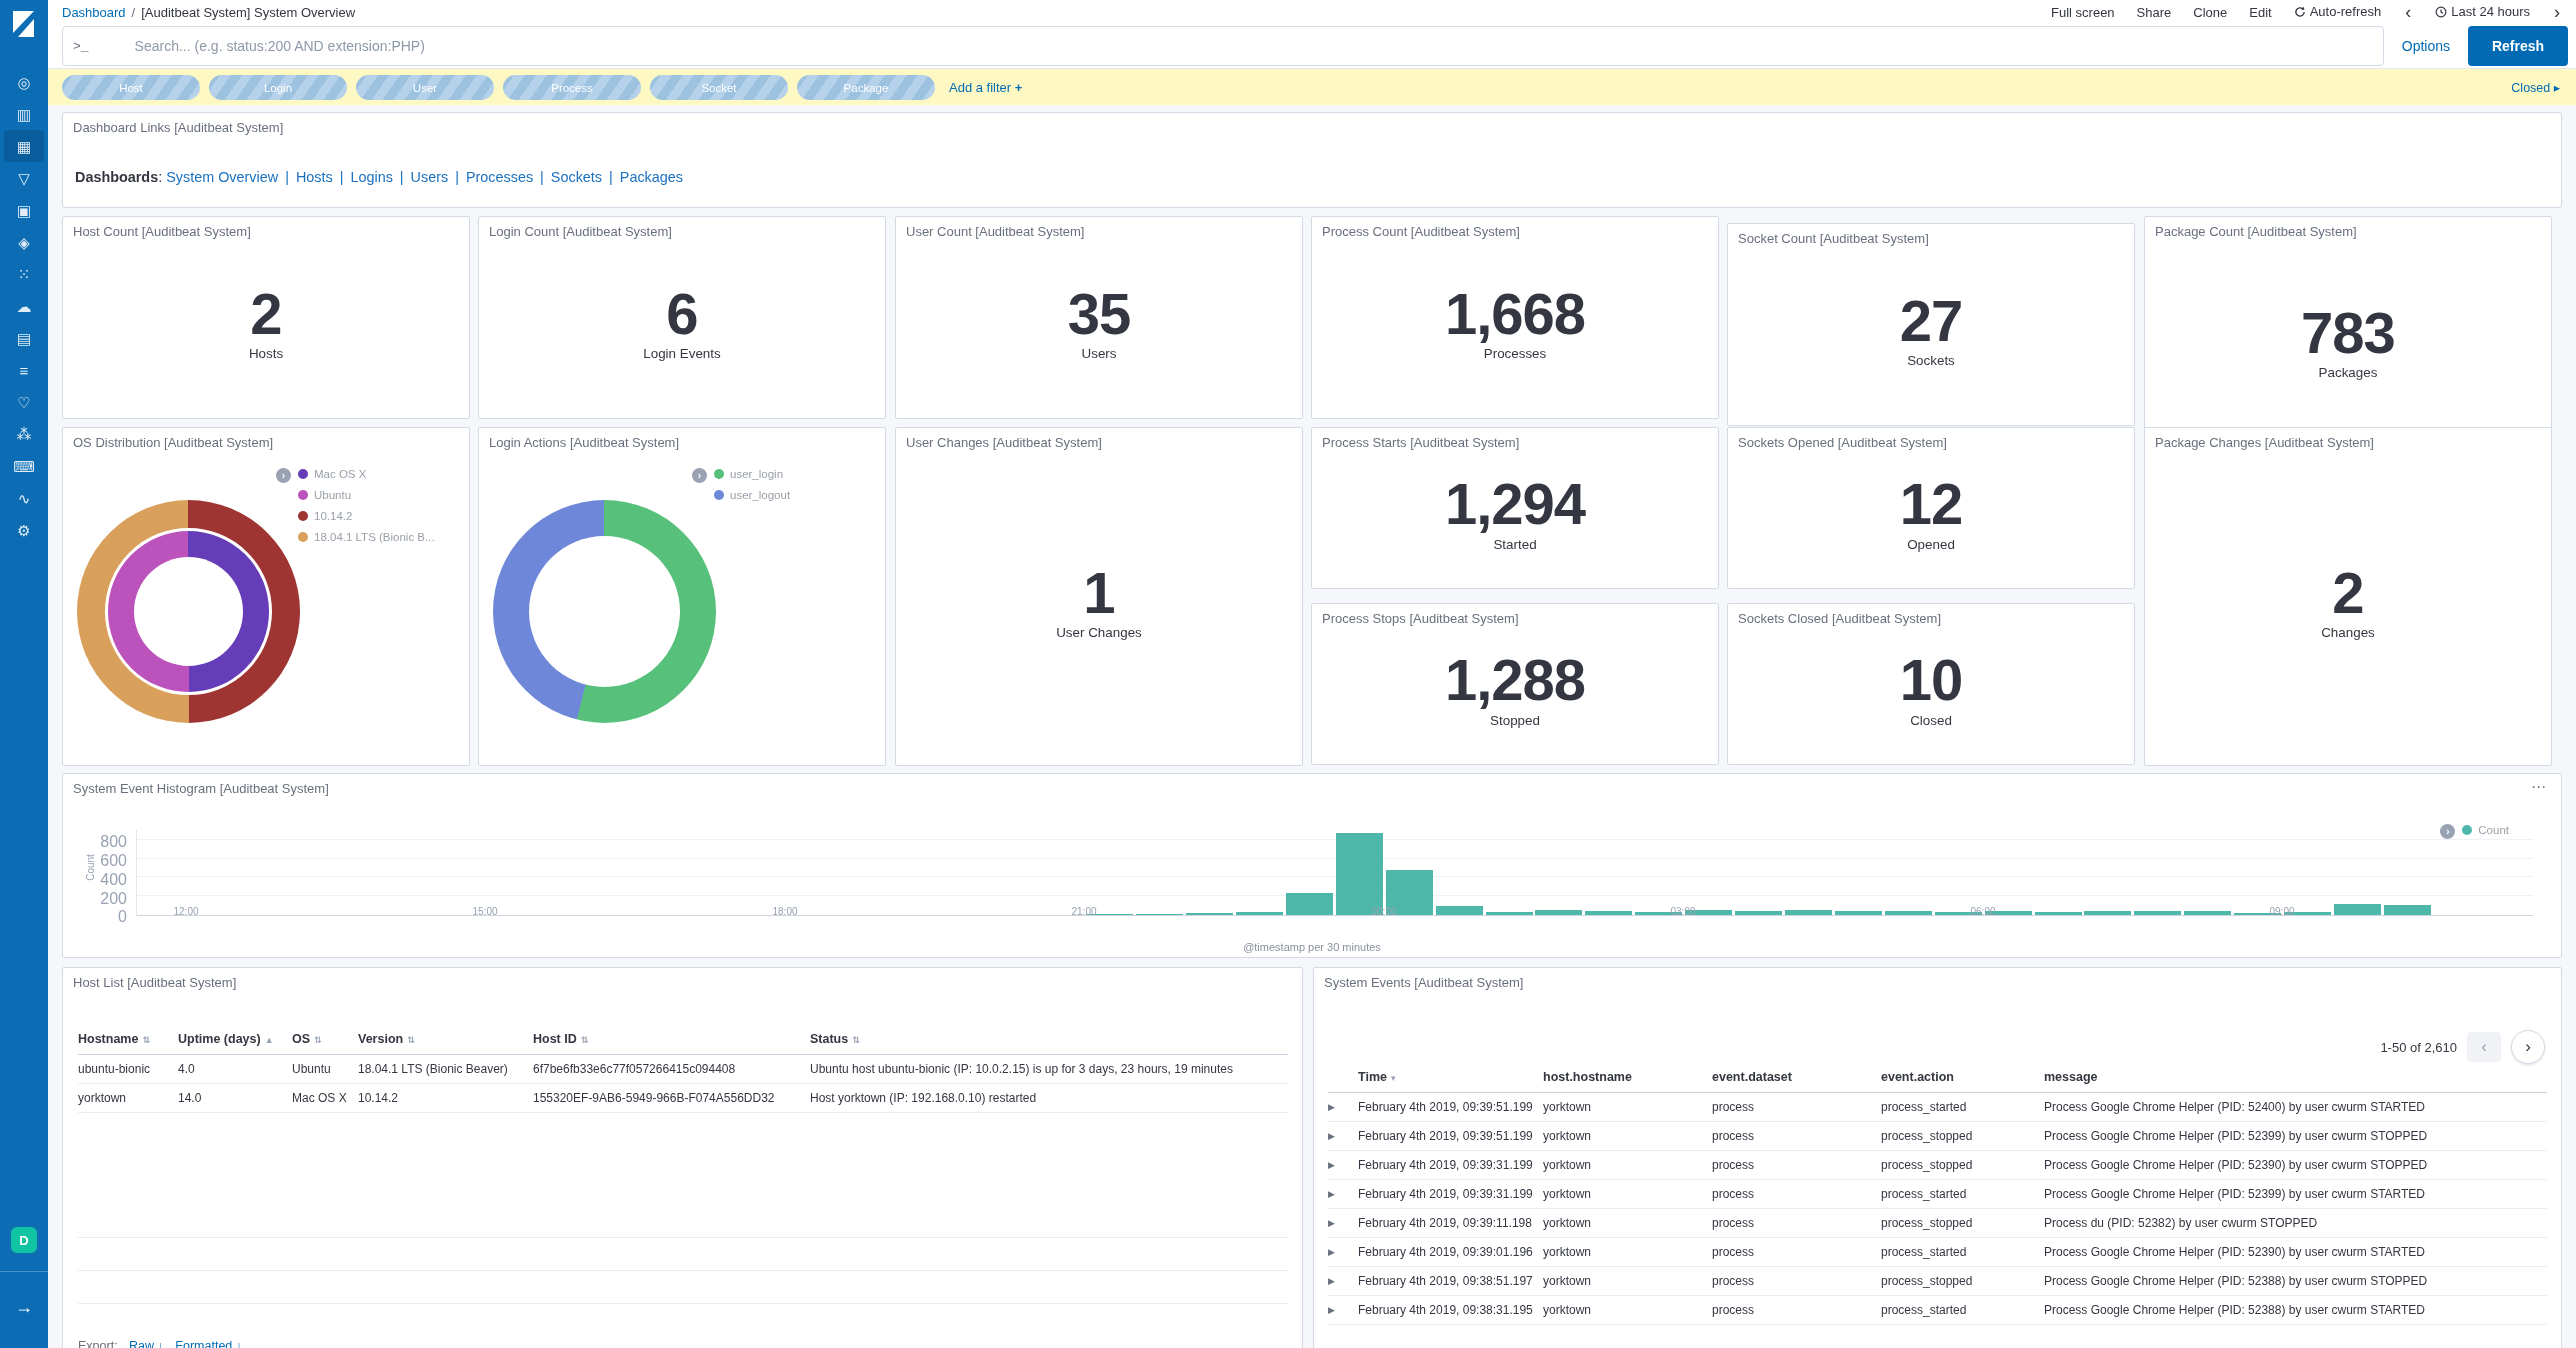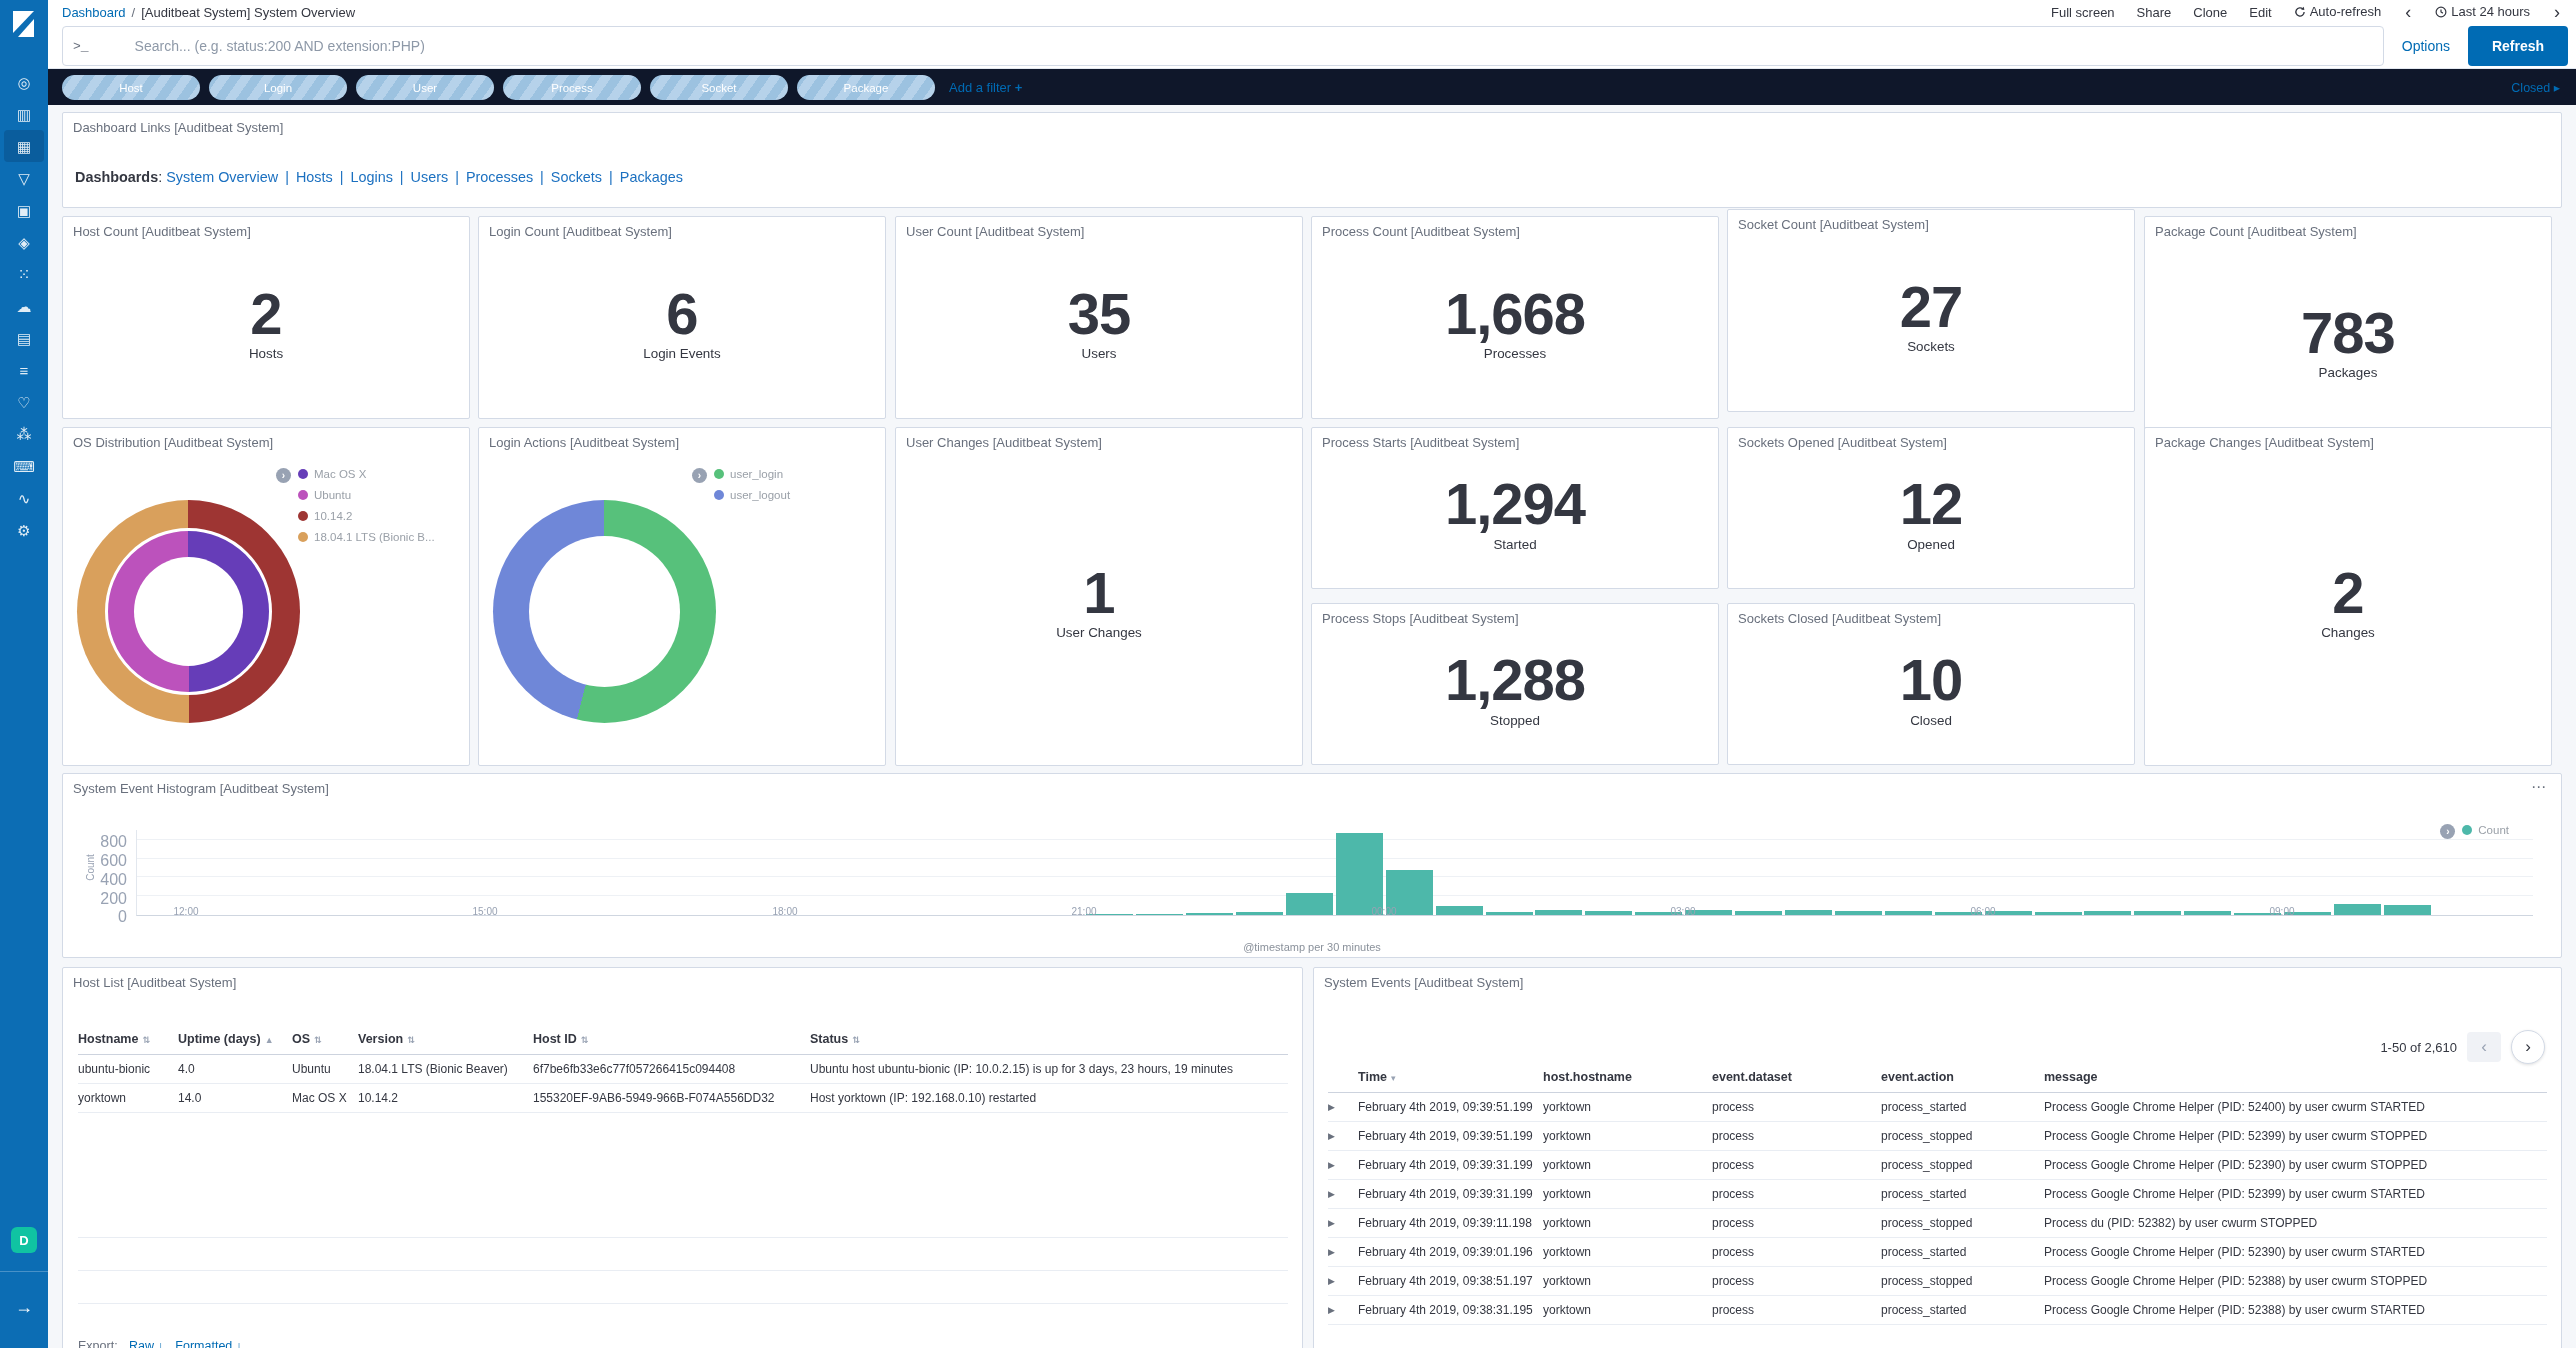--- a/index.html
+++ b/index.html
@@ -33,21 +33,21 @@
   #searchrow{position:absolute;left:48px;top:24px;right:0;height:44px;background:#fff;display:flex;align-items:center;}
   #querybox{margin-left:14px;height:38px;flex:1;border:1px solid #d3dae6;border-radius:4px;background:#fff;
             display:flex;align-items:center;padding:0 10px;}
   #prompt-icon{font-family:"Liberation Mono","DejaVu Sans Mono",monospace;font-size:13px;color:#69707d;margin-right:10px;}
   .qinput{border:none;outline:none;flex:1;font-size:14px;font-family:inherit;color:#343741;background:transparent;margin-left:34px;}
   .qinput::placeholder{color:#8e99a8;}
   #options-link{color:#006bb4;font-size:14px;margin:0 18px;cursor:pointer;}
   #refresh-btn{width:100px;height:40px;margin-right:8px;background:#006bb4;color:#fff;border:none;border-radius:4px;
                font-size:14px;font-weight:bold;font-family:inherit;cursor:pointer;}
 
-  #filterbar{position:absolute;left:48px;top:68px;right:0;height:37px;background:#0f172a;border-top:1px solid #e3e8f0;
+  #filterbar{position:absolute;left:48px;top:68px;right:0;height:37px;background:#fef9c3;border-top:1px solid #e3e8f0;
              border-bottom:1px solid #d9dfe8;display:flex;align-items:center;text-align:right;}
   #pills{margin-left:14px;display:flex;gap:9px;align-items:center;}
   .pill{height:25px;width:138px;border-radius:13px;display:flex;align-items:center;justify-content:center;
         color:#fff;font-size:11.5px;cursor:pointer;
         background:repeating-linear-gradient(125deg,#9cc2e0 0 9px,#b6d2ea 9px 18px);}
   #add-filter{margin-left:14px;color:#006bb4;font-size:13px;cursor:pointer;white-space:nowrap;}
   #add-filter b{font-weight:bold;}
   #actions-link{margin-left:auto;margin-right:16px;color:#006bb4;font-size:12.5px;cursor:pointer;white-space:nowrap;}
 
   
@@ -246,21 +246,21 @@
           <div class="mlab">Users</div>
         </div>
     </section>
     <section class="panel" style="left:1263px;top:111px;width:408px;height:203px">
       <h3 class="ptitle">Process Count [Auditbeat System]</h3>
       <div class="metric">
           <div class="mval">1,668</div>
           <div class="mlab">Processes</div>
         </div>
     </section>
-    <section class="panel" style="left:1679px;top:104px;width:408px;height:203px">
+    <section class="panel" style="left:1679px;top:118px;width:408px;height:203px">
       <h3 class="ptitle">Socket Count [Auditbeat System]</h3>
       <div class="metric">
           <div class="mval">27</div>
           <div class="mlab">Sockets</div>
         </div>
     </section>
     <section class="panel" style="left:2096px;top:111px;width:408px;height:241px">
       <h3 class="ptitle">Package Count [Auditbeat System]</h3>
       <div class="metric">
           <div class="mval">783</div>

